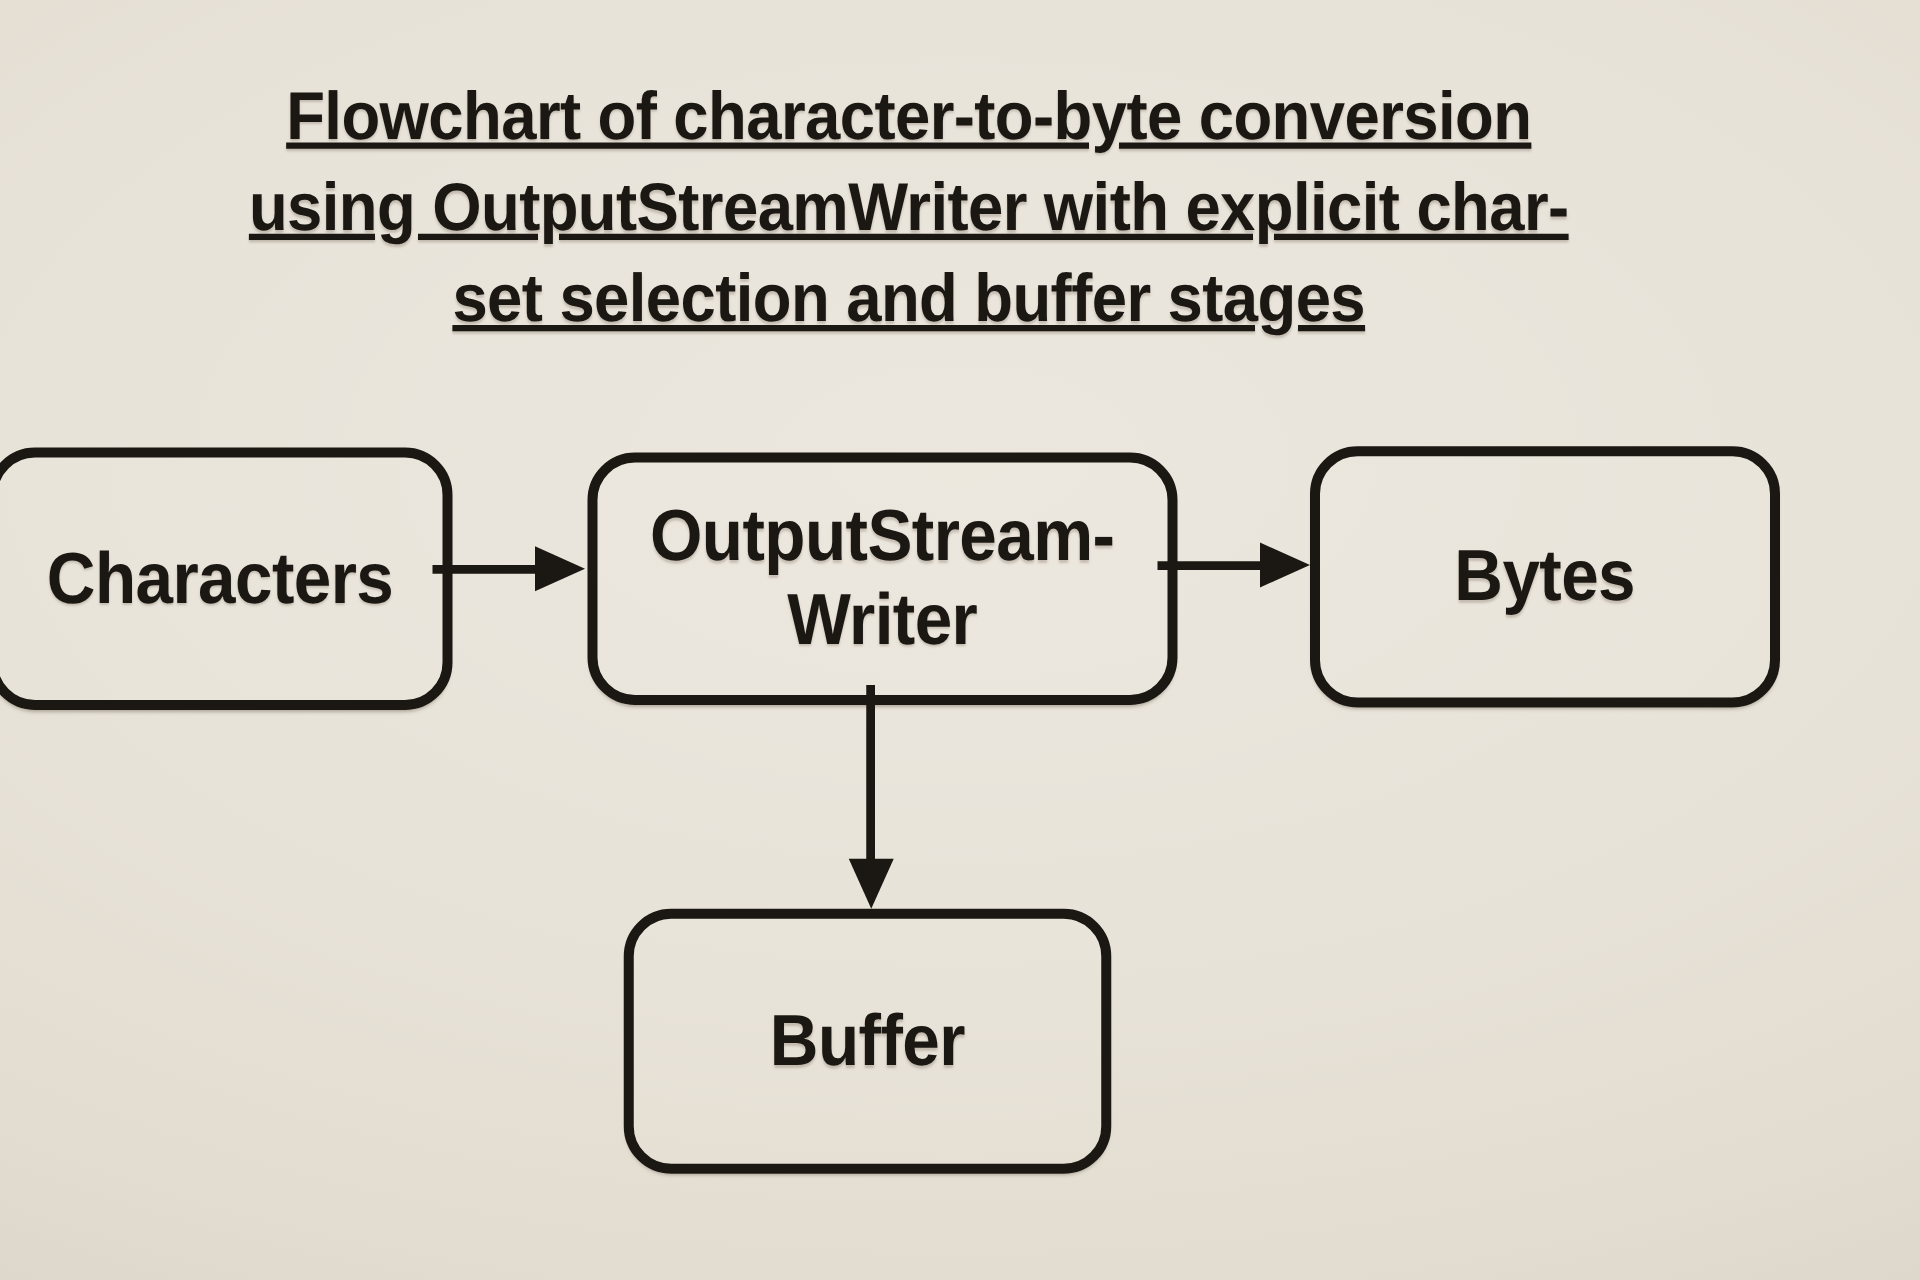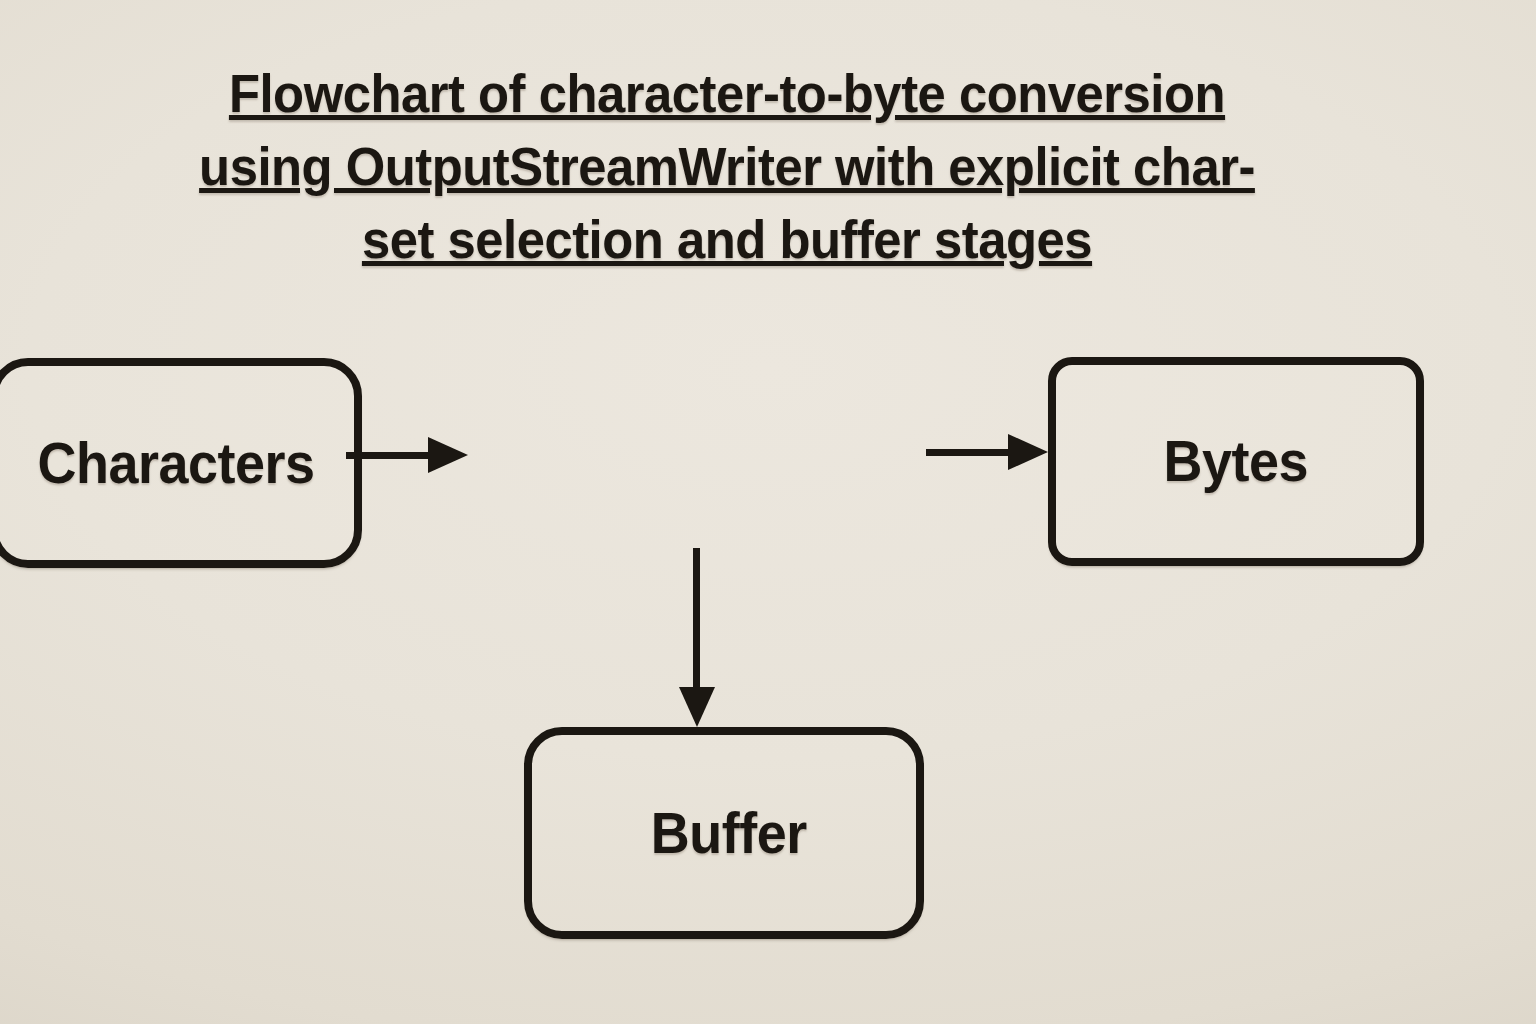--- a/index.html
+++ b/index.html
@@ -51,22 +51,22 @@
     text-align: center;
     line-height: 1.15;
     letter-spacing: -0.5px;
     white-space: pre-line;
     transform: scaleX(0.93);
     text-shadow: 0 2px 2px rgba(125, 113, 96, 0.35);
   }
 
   .node-characters { left: -10px; top: 358px; width: 356px; height: 194px; }
   .node-writer     { left: 470px; top: 362px; width: 456px; height: 186px; }
-  .node-bytes      { left: 1048px; top: 357px; width: 360px; height: 193px; border-radius: 24px; }
-  .node-buffer     { left: 524px; top: 727px; width: 374px; height: 196px; padding-left: 10px; }
+  .node-bytes      { left: 1048px; top: 357px; width: 360px; height: 193px; }
+  .node-buffer     { left: 499px; top: 727px; width: 374px; height: 196px; }
 
   
   .arrow-line-h {
     position: absolute;
     height: 7px;
     background: #1b1712;
   }
   .arrow-line-v {
     position: absolute;
     width: 7px;
@@ -104,20 +104,24 @@
   <div class="title">
     <div class="title-line">Flowchart of character-to-byte conversion</div>
     <div class="title-line">using OutputStreamWriter with explicit char-</div>
     <div class="title-line">set selection and buffer stages</div>
   </div>
 
   <div class="node node-characters">
     <div class="node-label">Characters</div>
   </div>
 
+  <div class="node node-writer">
+    <div class="node-label">OutputStream-
+Writer</div>
+  </div>
 
   <div class="node node-bytes">
     <div class="node-label">Bytes</div>
   </div>
 
   <div class="node node-buffer">
     <div class="node-label">Buffer</div>
   </div>
 
   <div>

